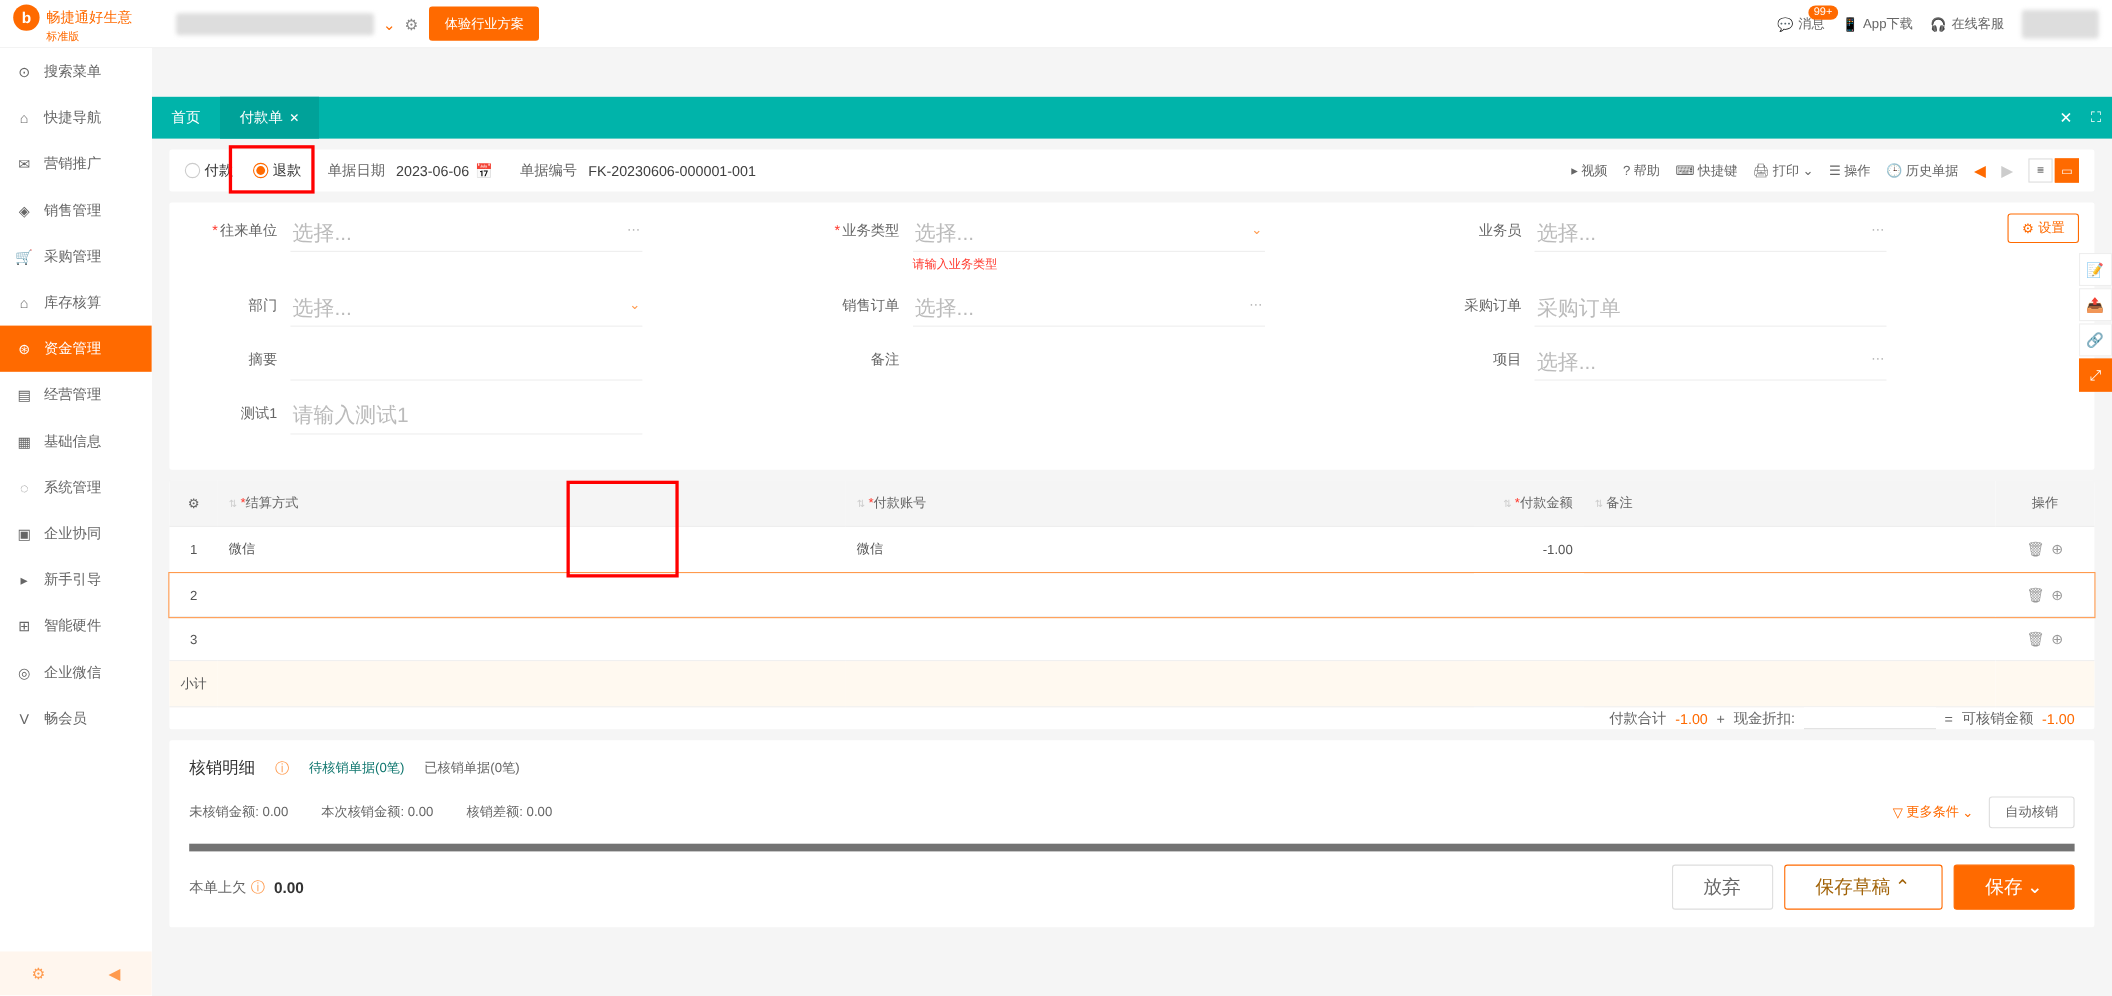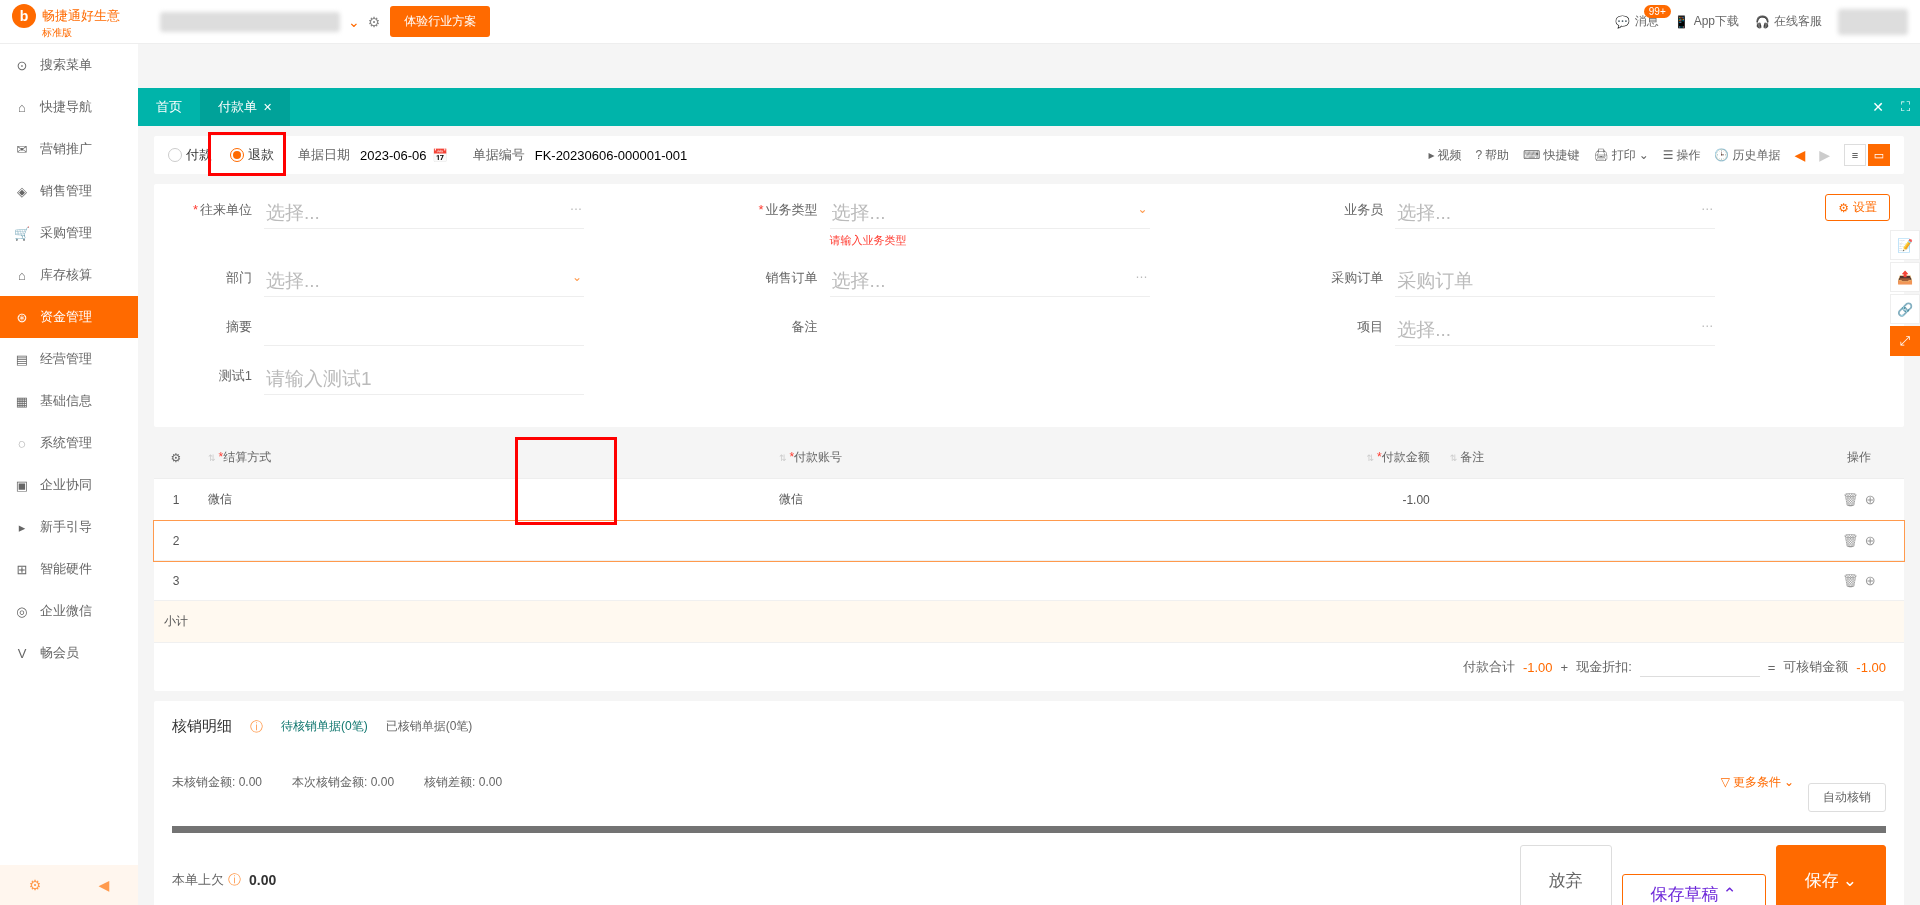--- a/index.html
+++ b/index.html
@@ -33,21 +33,21 @@
 .tab-bar .x-icon{position:absolute;right:36px;color:#fff;font-size:14px;cursor:pointer;}
 .content{padding:10px 16px;background:#f5f5f5;}
 .toolbar{background:#fff;padding:8px 14px;display:flex;align-items:center;border-radius:2px;margin-bottom:10px;}
 .radio-group{display:flex;gap:4px;position:relative;}
 .radio-opt{display:flex;align-items:center;gap:4px;}
 .radio-circle{width:14px;height:14px;border:1px solid #ccc;border-radius:50%;display:inline-block;position:relative;}
 .radio-circle.checked{border-color:#ff6a00;}
 .radio-circle.checked::after{content:'';position:absolute;width:8px;height:8px;background:#ff6a00;border-radius:50%;top:2px;left:2px;}
 .red-hl{position:absolute;border:3px solid red;top:-14px;left:40px;width:78px;height:44px;pointer-events:none;}
 .tool-label{color:#666;margin-left:24px;}
-.tool-date{color:#000000;margin-left:10px;}
+.tool-date{color:#404040;margin-left:10px;}
 .cal-icon{color:#ff9a4d;margin-left:6px;}
 .tool-right{margin-left:auto;display:flex;align-items:center;gap:14px;}
 .tool-link{color:#666;font-size:12px;cursor:pointer;display:flex;align-items:center;gap:3px;}
 .nav-arrow{color:#ff6a00;font-size:14px;cursor:pointer;}
 .nav-arrow.gray{color:#ccc;}
 .view-toggle{display:flex;gap:2px;}
 .vt-btn{width:22px;height:22px;border:1px solid #ddd;display:flex;align-items:center;justify-content:center;font-size:11px;cursor:pointer;}
 .vt-btn.active{background:#ff6a00;color:#fff;border-color:#ff6a00;}
 .form-panel{background:#fff;padding:14px 18px;border-radius:2px;margin-bottom:10px;position:relative;}
 .setting-btn{position:absolute;right:14px;top:10px;border:1px solid #ff6a00;color:#ff6a00;background:#fff;padding:4px 12px;border-radius:3px;font-size:12px;cursor:pointer;display:flex;align-items:center;gap:4px;}
@@ -67,39 +67,39 @@
 .tbl th .req{color:#ff3b30;}
 .tbl th .sort{color:#ccc;font-size:9px;display:inline-block;margin-right:3px;}
 .tbl td{padding:12px 10px;border-bottom:1px solid #f0f0f0;color:#555;font-size:12px;}
 .tbl .col-idx{width:44px;text-align:center;}
 .tbl .col-amt{width:100px;text-align:right;position:relative;}
 .tbl .col-ops{width:90px;text-align:center;}
 .tbl tr.sel td{background:#fff;}
 .red-hl2{position:absolute;border:3px solid red;pointer-events:none;}
 .amt-neg{color:#ff3b30;}
 .subtotal-row td{background:#fff9f0;}
-.total-bar{padding:14px 18px;text-align:right;color:#666;font-size:13px;display:flex;justify-content:flex-end;align-items:center;gap:8px;}
+.total-bar{padding:0 18px;text-align:right;color:#666;font-size:13px;display:flex;justify-content:flex-end;align-items:center;gap:8px;}
 .total-bar .neg{color:#ff6a00;}
 .total-bar input{border:none;border-bottom:1px solid #ddd;width:120px;padding:2px;outline:none;}
 .detail-panel{background:#fff;padding:16px 18px;border-radius:2px;}
 .detail-hdr{display:flex;align-items:center;gap:18px;margin-bottom:16px;}
 .detail-title{font-size:15px;color:#333;}
 .info-icon{color:#ff9a4d;font-size:13px;}
 .detail-tab{font-size:12px;color:#666;cursor:pointer;}
 .detail-tab.active{color:#0f766e;}
 .detail-stats{display:flex;gap:30px;color:#666;font-size:12px;margin-bottom:14px;align-items:center;}
 .detail-right{margin-left:auto;display:flex;align-items:center;gap:14px;}
 .more-cond{color:#ff6a00;font-size:12px;cursor:pointer;display:flex;align-items:center;gap:3px;}
-.auto-btn{border:1px solid #ddd;background:#fff;padding:5px 14px;font-size:12px;cursor:pointer;border-radius:3px;color:#666;margin-top:31px;}
+.auto-btn{border:1px solid #ddd;background:#fff;padding:5px 14px;font-size:12px;cursor:pointer;border-radius:3px;color:#666;}
 .footer-bar{display:flex;align-items:center;padding:12px 0 0 0;border-top:7px solid #737373;margin-top:10px;}
 .owe-label{color:#666;font-size:13px;}
 .owe-val{font-weight:bold;margin-left:8px;font-size:14px;}
 .footer-btns{margin-left:auto;display:flex;gap:10px;}
 .btn{padding:8px 28px;border-radius:3px;font-size:17px;cursor:pointer;border:1px solid #ddd;background:#fff;color:#666;display:flex;align-items:center;gap:4px;}
-.btn-outline-o{border-color:#ff6a00;color:#6d28d9;margin-top:29px;}
+.btn-outline-o{border-color:#ff6a00;color:#a16207;}
 .btn-primary{background:#ff6a00;color:#fff;border-color:#ff6a00;}
 .right-float{position:fixed;right:0;top:230px;display:flex;flex-direction:column;gap:2px;}
 .rf-btn{width:30px;height:30px;background:#fff;border:1px solid #eee;display:flex;align-items:center;justify-content:center;color:#888;font-size:13px;cursor:pointer;}
 .rf-btn.orange{background:#ff6a00;color:#fff;border-color:#ff6a00;}
 .op-icon{color:#999;cursor:pointer;margin:0 3px;font-size:13px;}
 </style>
 </head>
 <body>
 
 <div class="top-header">

